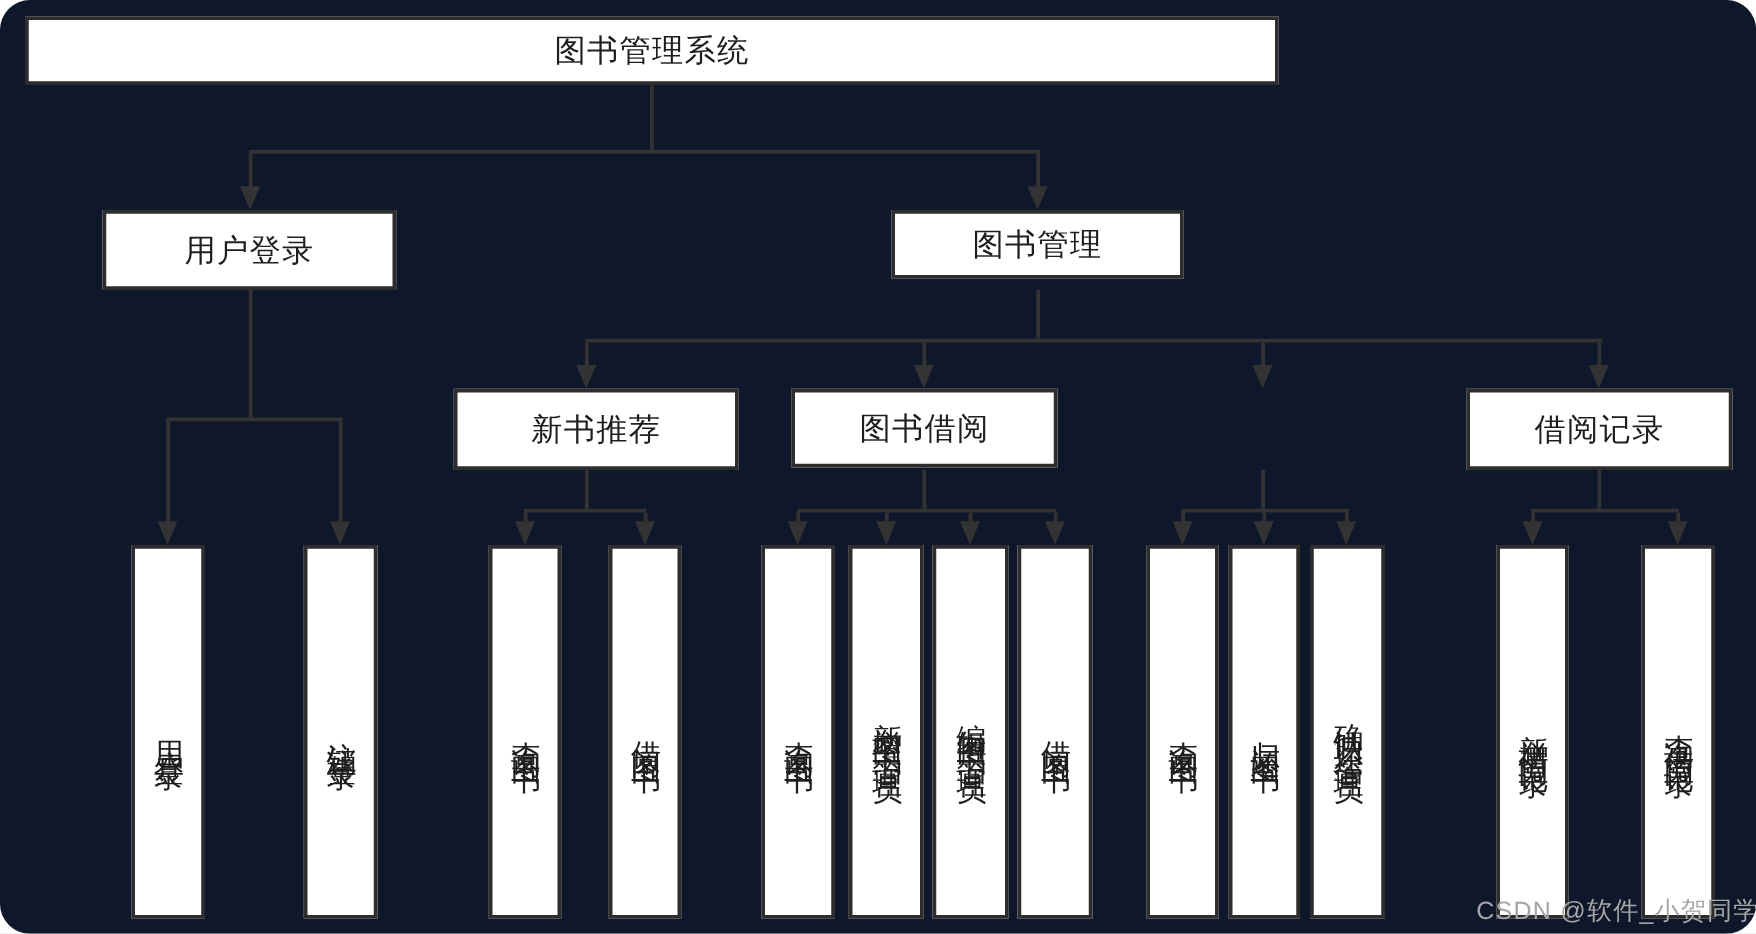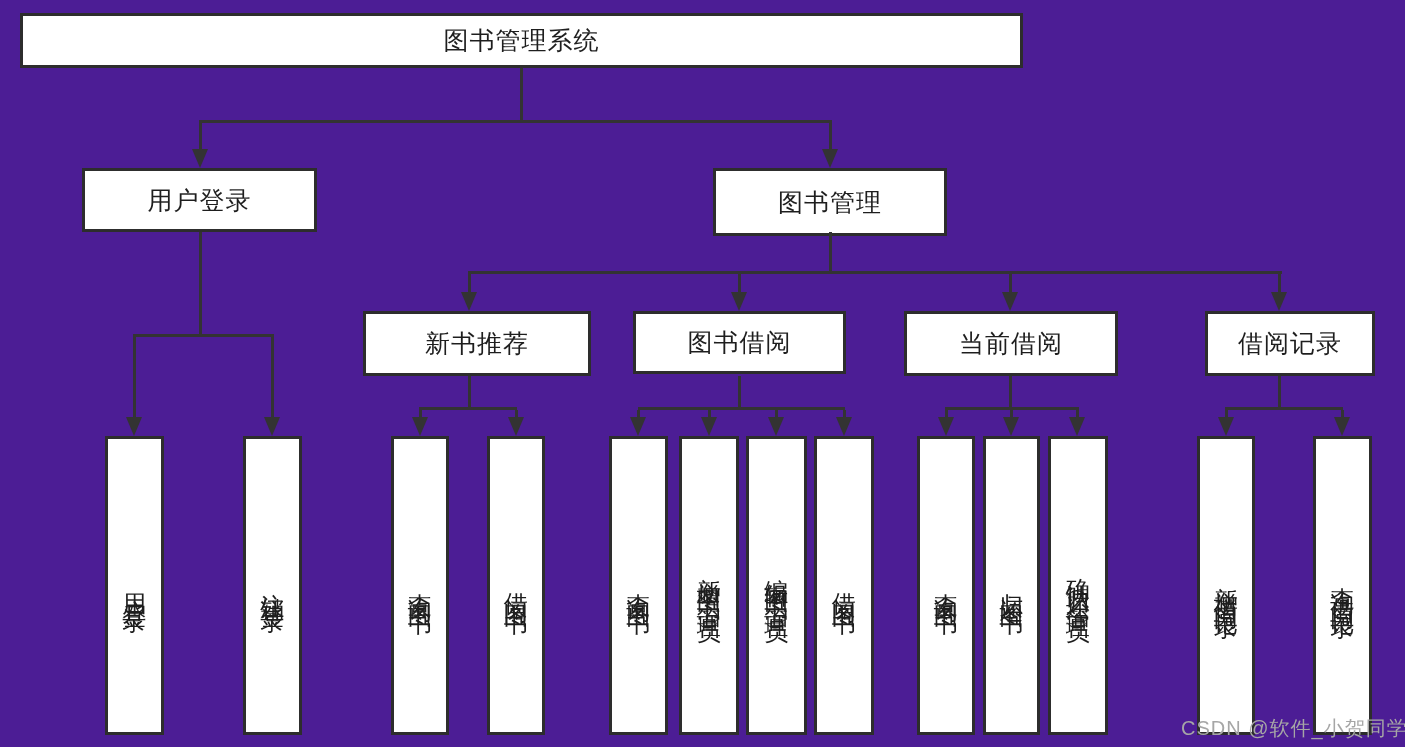--- a/index.html
+++ b/index.html
@@ -1,18 +1,19 @@
 <!DOCTYPE html>
 <html><head>
 <meta charset="utf-8">
 <style>
   html,body{margin:0;padding:0;background:#ffffff;}
   .stage{
-    position:relative;width:1405px;height:747px;background:#4c1d95;overflow:hidden;
+    position:relative;width:1405px;height:747px;background:#0f172a;overflow:hidden;
     font-family:"Liberation Sans","DejaVu Sans",sans-serif;
+    border-radius:24px;
   }
   .bx{
     position:absolute;box-sizing:border-box;border:3px solid #2d2d2d;background:#ffffff;
     display:flex;align-items:center;justify-content:center;
     color:#1e1e1e;font-size:25px;letter-spacing:1px;
   }
   .vert{
     writing-mode:vertical-rl;text-orientation:mixed;
     font-size:24px;letter-spacing:6px;line-height:1.15;
   }
@@ -28,26 +29,25 @@
   }
 </style>
 </head>
 <body>
 
 <div class="stage">
 
   <div class="bx" style="left:20px;top:13px;width:1003px;height:55px">图书管理系统</div>
 
   <div class="bx" style="left:82px;top:168px;width:235px;height:64px">用户登录</div>
-  <div class="bx" style="left:713px;top:168px;width:234px;height:68px">图书管理</div>
+  <div class="bx" style="left:713px;top:168px;width:234px;height:55px">图书管理</div>
 
   <div class="bx" style="left:363px;top:311px;width:228px;height:65px">新书推荐</div>
   <div class="bx" style="left:633px;top:311px;width:213px;height:63px">图书借阅</div>
-  <div class="bx" style="left:904px;top:311px;width:214px;height:65px">当前借阅</div>
-  <div class="bx" style="left:1205px;top:311px;width:170px;height:65px">借阅记录</div>
+  <div class="bx" style="left:1173px;top:311px;width:213px;height:65px">借阅记录</div>
 
   <div class="bx vert" style="left:105px;top:436px;width:59px;height:299px">用户登录</div>
   <div class="bx vert" style="left:243px;top:436px;width:59px;height:299px">注销登录</div>
 
   <div class="bx vert" style="left:391px;top:436px;width:58px;height:299px">查询图书</div>
   <div class="bx vert" style="left:487px;top:436px;width:58px;height:299px">借阅图书</div>
 
   <div class="bx vert" style="left:609px;top:436px;width:59px;height:299px">查询图书</div>
   <div class="bx vert" style="left:679px;top:436px;width:60px;height:299px">新增图书（管理员）</div>
   <div class="bx vert" style="left:746px;top:436px;width:61px;height:299px">编辑图书（管理员）</div>

